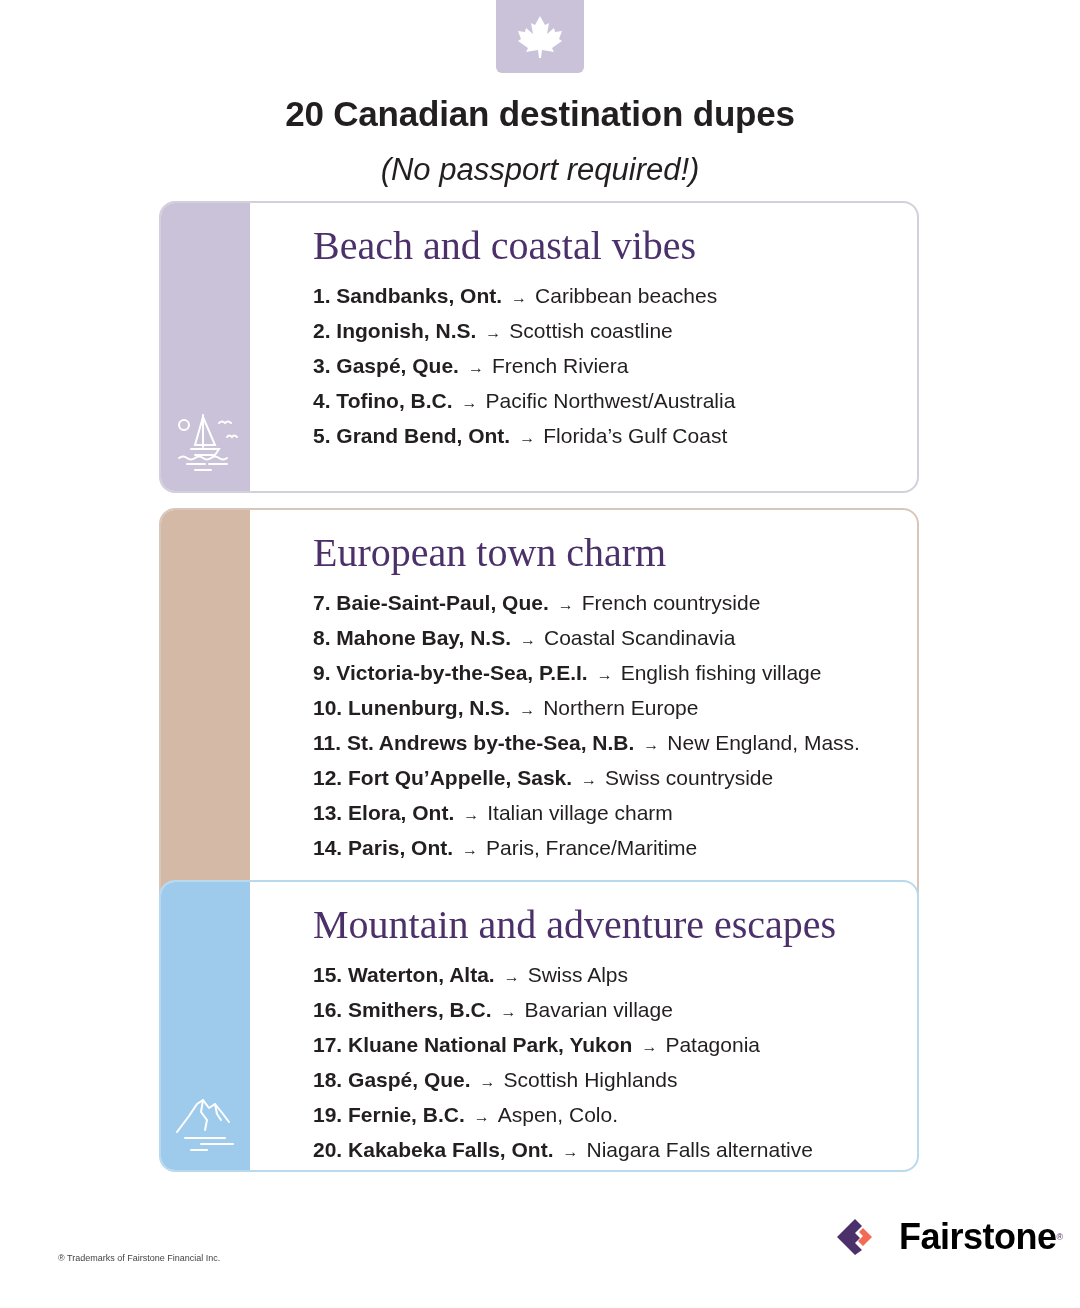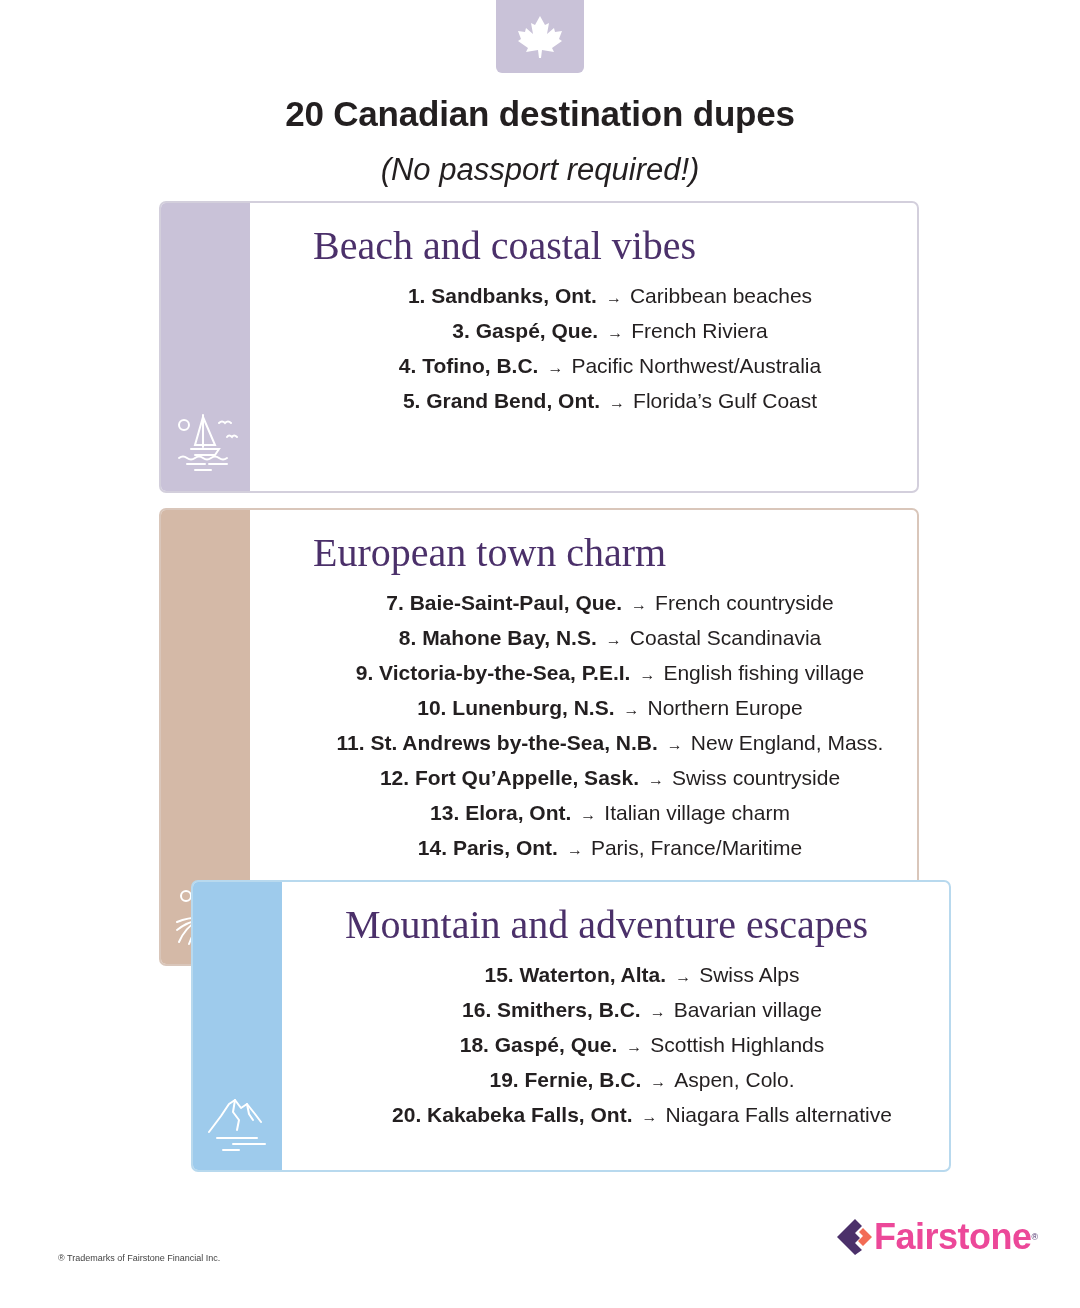--- a/index.html
+++ b/index.html
@@ -15,47 +15,47 @@
   .title {
     position:absolute; left:0; right:0; top:94px; text-align:center;
     font-size:35px; font-weight:bold; color:#231f20; letter-spacing:-0.2px;
   }
   .subtitle {
     position:absolute; left:0; right:0; top:152px; text-align:center;
     font-size:31px; font-style:italic; color:#231f20;
   }
   .card {
     position:absolute; left:159px; width:760px;
-    border:2px solid; border-radius:7px; overflow:hidden; background:#fff;
+    border:2px solid; border-radius:16px; overflow:hidden; background:#fff;
     box-sizing:border-box;
   }
   .card .band {
     position:absolute; left:0; top:0; bottom:0; width:89px;
   }
   .card .band .icon {
     position:absolute; left:12px; bottom:16px; width:66px; height:66px;
   }
   .card .content {
     position:absolute; left:152px; top:18px; right:10px;
   }
   .card h2 {
     margin:0 0 8px 0; font-family:"Liberation Serif", "DejaVu Serif", serif;
     font-weight:normal; font-size:40px; color:#4b306a; line-height:50px;
   }
   .item {
-    font-size:21px; line-height:33px; white-space:nowrap; color:#231f20;text-align:center;
+    font-size:21px; line-height:33px; white-space:nowrap; color:#231f20;
   }
   .item .num, .item .place { font-weight:bold; }
   .item .arrow { margin:0 8px 0 9px; font-size:16px; }
   .footnote {
     position:absolute; left:58px; top:1253px; font-size:9px; color:#444;
   }
   .logo { position:absolute; left:836px; top:1216px; display:flex; align-items:center; }
   .logo .word {
-    font-size:36px; font-weight:bold; color:#ec4899; margin-left:0; letter-spacing:-0.5px;
+    font-size:36px; font-weight:bold; color:#000000; margin-left:25px; letter-spacing:-0.5px;
   }
   .logo .reg { font-size:9px; color:#4b306a; vertical-align:top; }
 </style>
 </head>
 <body>
 
 <div class="flag-tab">
   <svg width="52" height="46" viewBox="0 0 52 46">
     <path fill="#ffffff" d="M26 2 L31 11 L35 9 L33 20 L40 14 L41 18 L48 17 L45 25 L48 27 L38 34 L40 38 L28 36 L27 44 L25 44 L24 36 L12 38 L14 34 L4 27 L7 25 L4 17 L11 18 L12 14 L19 20 L17 9 L21 11 Z"></path>
   </svg>
@@ -72,20 +72,21 @@
       <path d="M46 14 q3 -3 6 0 q3 -3 6 0"></path>
       <path d="M54 28 q2 -3 5 0 q2 -3 5 0"></path>
       <path d="M6 49 q4 -3 8 0 q4 3 8 0 q4 -3 8 0 q4 3 8 0 q4 -3 8 0 q4 3 8 0"></path>
       <path d="M14 55 L32 55 M36 55 L54 55"></path>
       <path d="M22 61 L38 61"></path>
     </svg>
   </div>
   <div class="content">
     <h2>Beach and coastal vibes</h2>
     <div class="item"><span class="num">1.</span> <span class="place">Sandbanks, Ont.</span><span class="arrow">→</span><span class="dupe">Caribbean beaches</span></div>
+    <div class="item"><span class="num">2.</span> <span class="place">Ingonish, N.S.</span><span class="arrow">→</span><span class="dupe">Scottish coastline</span></div>
     <div class="item"><span class="num">3.</span> <span class="place">Gaspé, Que.</span><span class="arrow">→</span><span class="dupe">French Riviera</span></div>
     <div class="item"><span class="num">4.</span> <span class="place">Tofino, B.C.</span><span class="arrow">→</span><span class="dupe">Pacific Northwest/Australia</span></div>
     <div class="item"><span class="num">5.</span> <span class="place">Grand Bend, Ont.</span><span class="arrow">→</span><span class="dupe">Florida’s Gulf Coast</span></div>
   </div>
 </div>
 
 <div class="card" style="top:508px;height:458px;border-color:#d9c6ba;">
   <div class="band" style="background:#d4b9a7;">
     <svg class="icon" viewBox="0 0 66 66" fill="none" stroke="#ffffff" stroke-width="2" stroke-linecap="round">
       <circle cx="13" cy="14" r="5"></circle>
@@ -105,35 +106,36 @@
     <div class="item"><span class="num">8.</span> <span class="place">Mahone Bay, N.S.</span><span class="arrow">→</span><span class="dupe">Coastal Scandinavia</span></div>
     <div class="item"><span class="num">9.</span> <span class="place">Victoria-by-the-Sea, P.E.I.</span><span class="arrow">→</span><span class="dupe">English fishing village</span></div>
     <div class="item"><span class="num">10.</span> <span class="place">Lunenburg, N.S.</span><span class="arrow">→</span><span class="dupe">Northern Europe</span></div>
     <div class="item"><span class="num">11.</span> <span class="place">St. Andrews by-the-Sea, N.B.</span><span class="arrow">→</span><span class="dupe">New England, Mass.</span></div>
     <div class="item"><span class="num">12.</span> <span class="place">Fort Qu’Appelle, Sask.</span><span class="arrow">→</span><span class="dupe">Swiss countryside</span></div>
     <div class="item"><span class="num">13.</span> <span class="place">Elora, Ont.</span><span class="arrow">→</span><span class="dupe">Italian village charm</span></div>
     <div class="item"><span class="num">14.</span> <span class="place">Paris, Ont.</span><span class="arrow">→</span><span class="dupe">Paris, France/Maritime</span></div>
   </div>
 </div>
 
-<div class="card" style="top:880px;height:292px;border-color:#b8d9ee;margin-left:32px;">
+<div class="card" style="top:880px;height:292px;border-color:#b8d9ee;">
   <div class="band" style="background:#9ecbec;">
     <svg class="icon" viewBox="0 0 66 66" fill="none" stroke="#ffffff" stroke-width="2" stroke-linecap="round" stroke-linejoin="round">
       <path d="M4 44 L16 28 L24 16 L30 12 L36 20 L42 16 L50 26 L56 34"></path>
       <path d="M30 12 L28 24 L34 32 L32 42"></path>
       <path d="M42 16 L44 26 L48 32"></path>
       <path d="M12 50 L52 50"></path>
       <path d="M28 56 L60 56"></path>
       <path d="M18 62 L34 62"></path>
     </svg>
   </div>
   <div class="content">
     <h2>Mountain and adventure escapes</h2>
     <div class="item"><span class="num">15.</span> <span class="place">Waterton, Alta.</span><span class="arrow">→</span><span class="dupe">Swiss Alps</span></div>
     <div class="item"><span class="num">16.</span> <span class="place">Smithers, B.C.</span><span class="arrow">→</span><span class="dupe">Bavarian village</span></div>
+    <div class="item"><span class="num">17.</span> <span class="place">Kluane National Park, Yukon</span><span class="arrow">→</span><span class="dupe">Patagonia</span></div>
     <div class="item"><span class="num">18.</span> <span class="place">Gaspé, Que.</span><span class="arrow">→</span><span class="dupe">Scottish Highlands</span></div>
     <div class="item"><span class="num">19.</span> <span class="place">Fernie, B.C.</span><span class="arrow">→</span><span class="dupe">Aspen, Colo.</span></div>
     <div class="item"><span class="num">20.</span> <span class="place">Kakabeka Falls, Ont.</span><span class="arrow">→</span><span class="dupe">Niagara Falls alternative</span></div>
   </div>
 </div>
 
 <div class="footnote">® Trademarks of Fairstone Financial Inc.</div>
 <div class="logo">
   <svg width="38" height="38" viewBox="0 0 38 38">
     <path fill="#4b306a" d="M19 1 L26 8 L19 15 L24 20 L19 25 L26 32 L19 37 L1 19 Z"></path>

